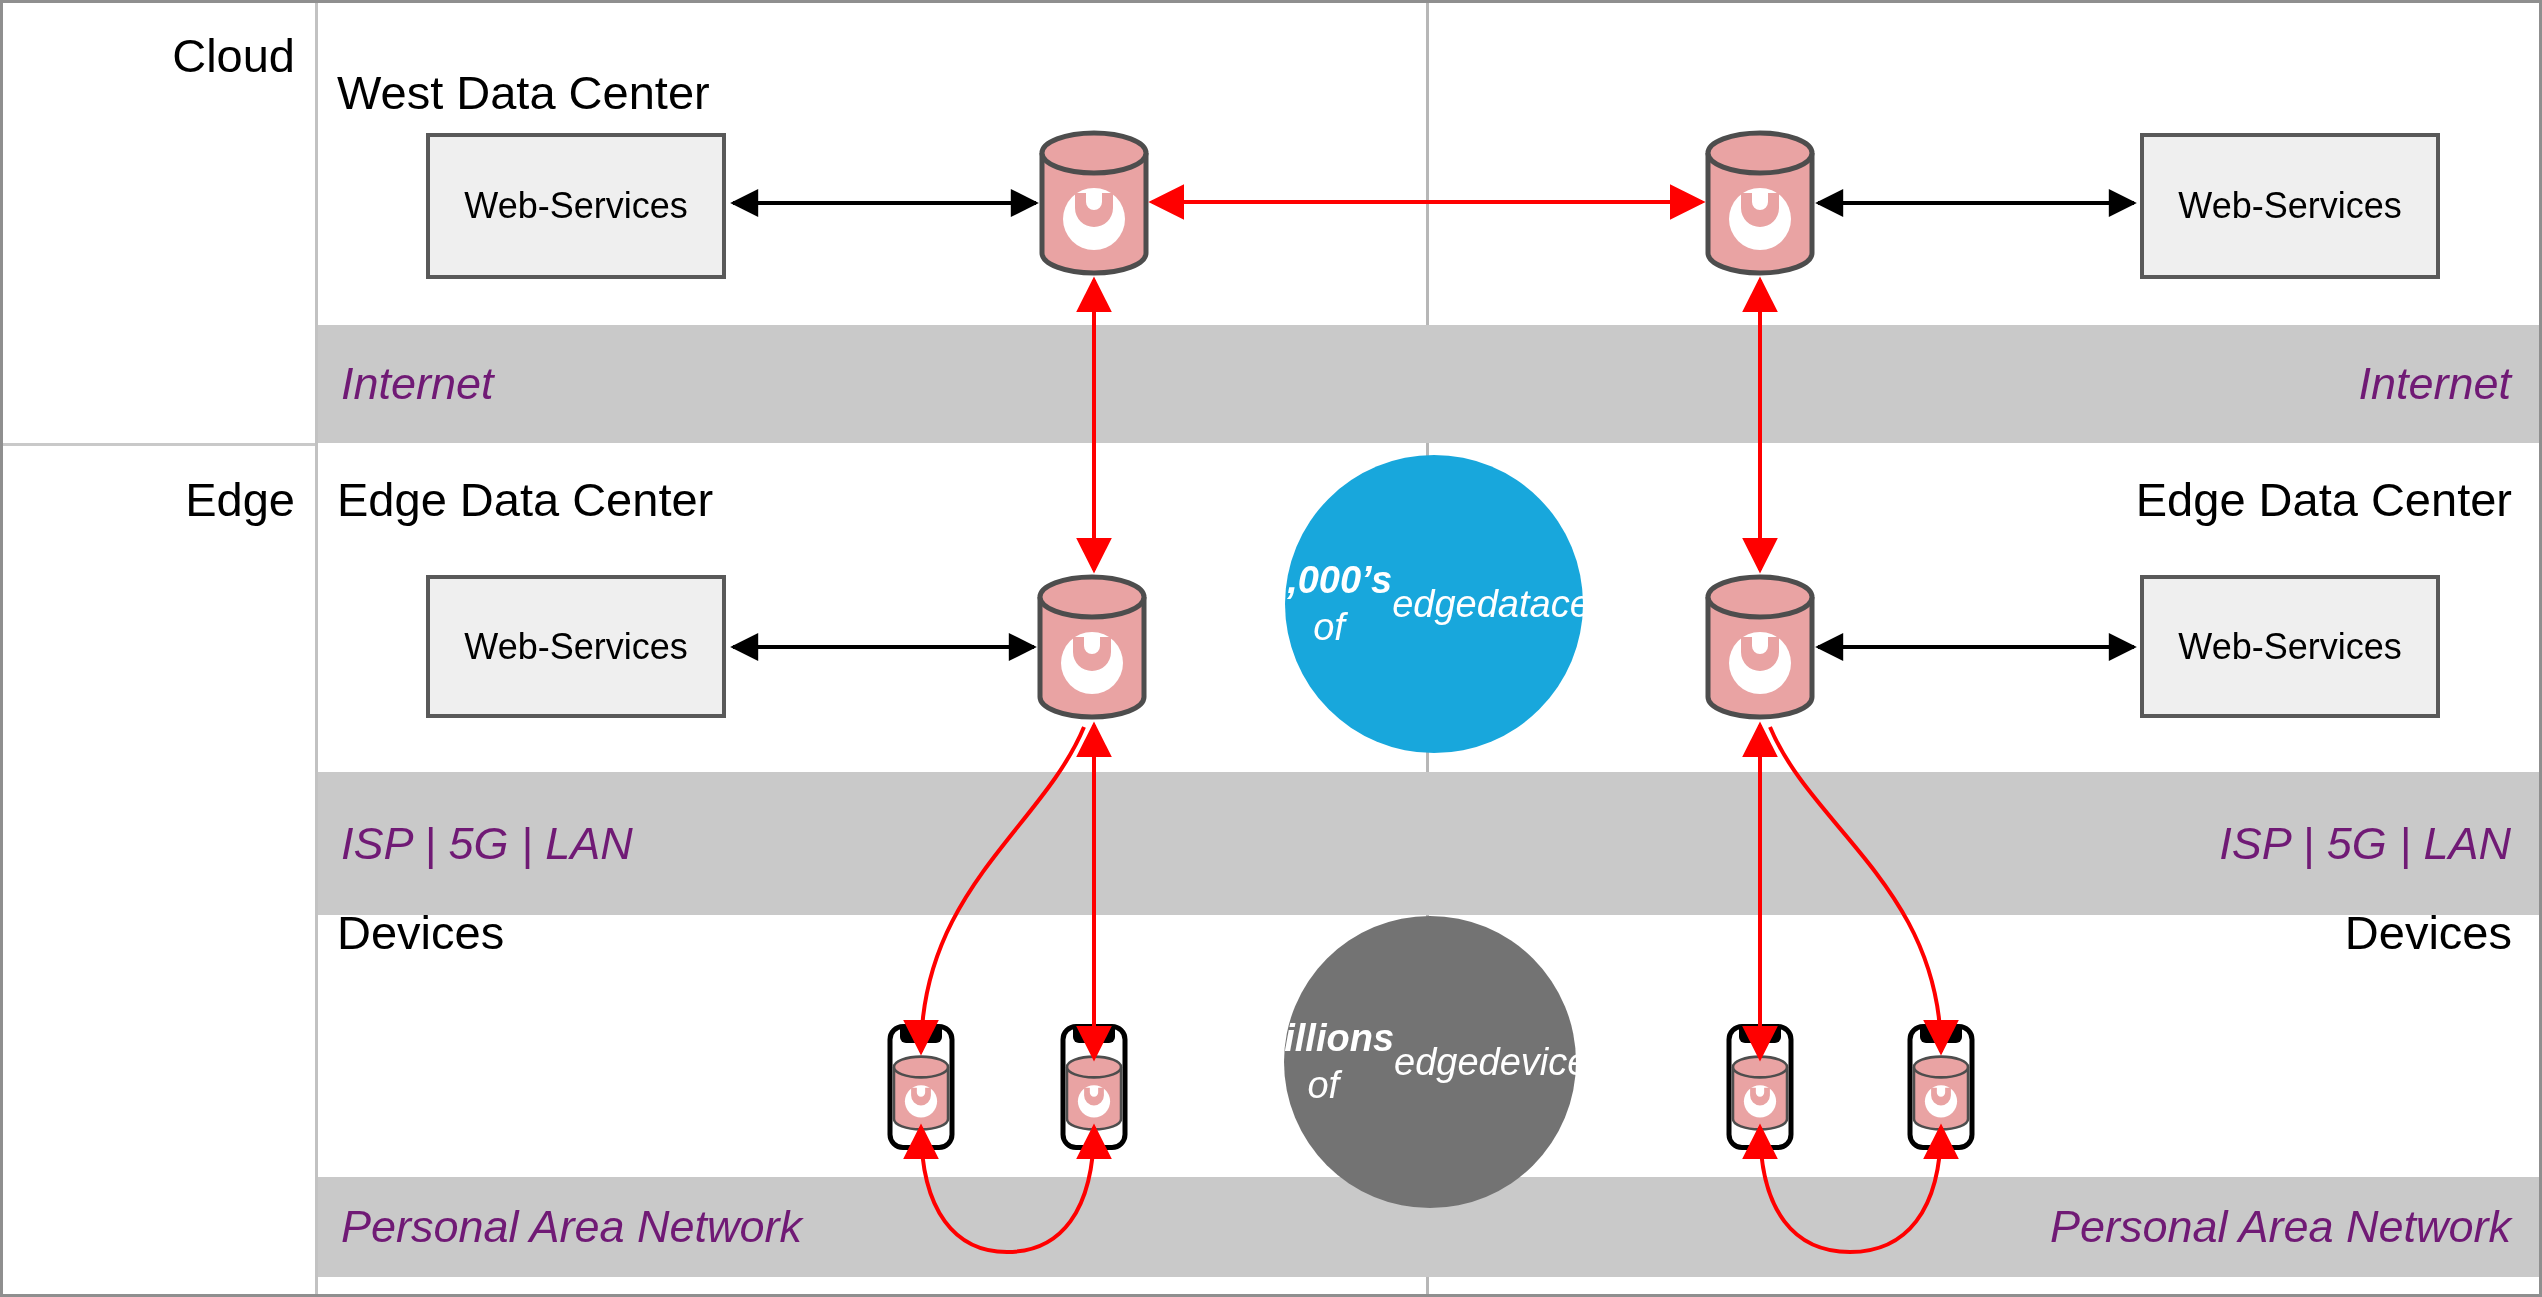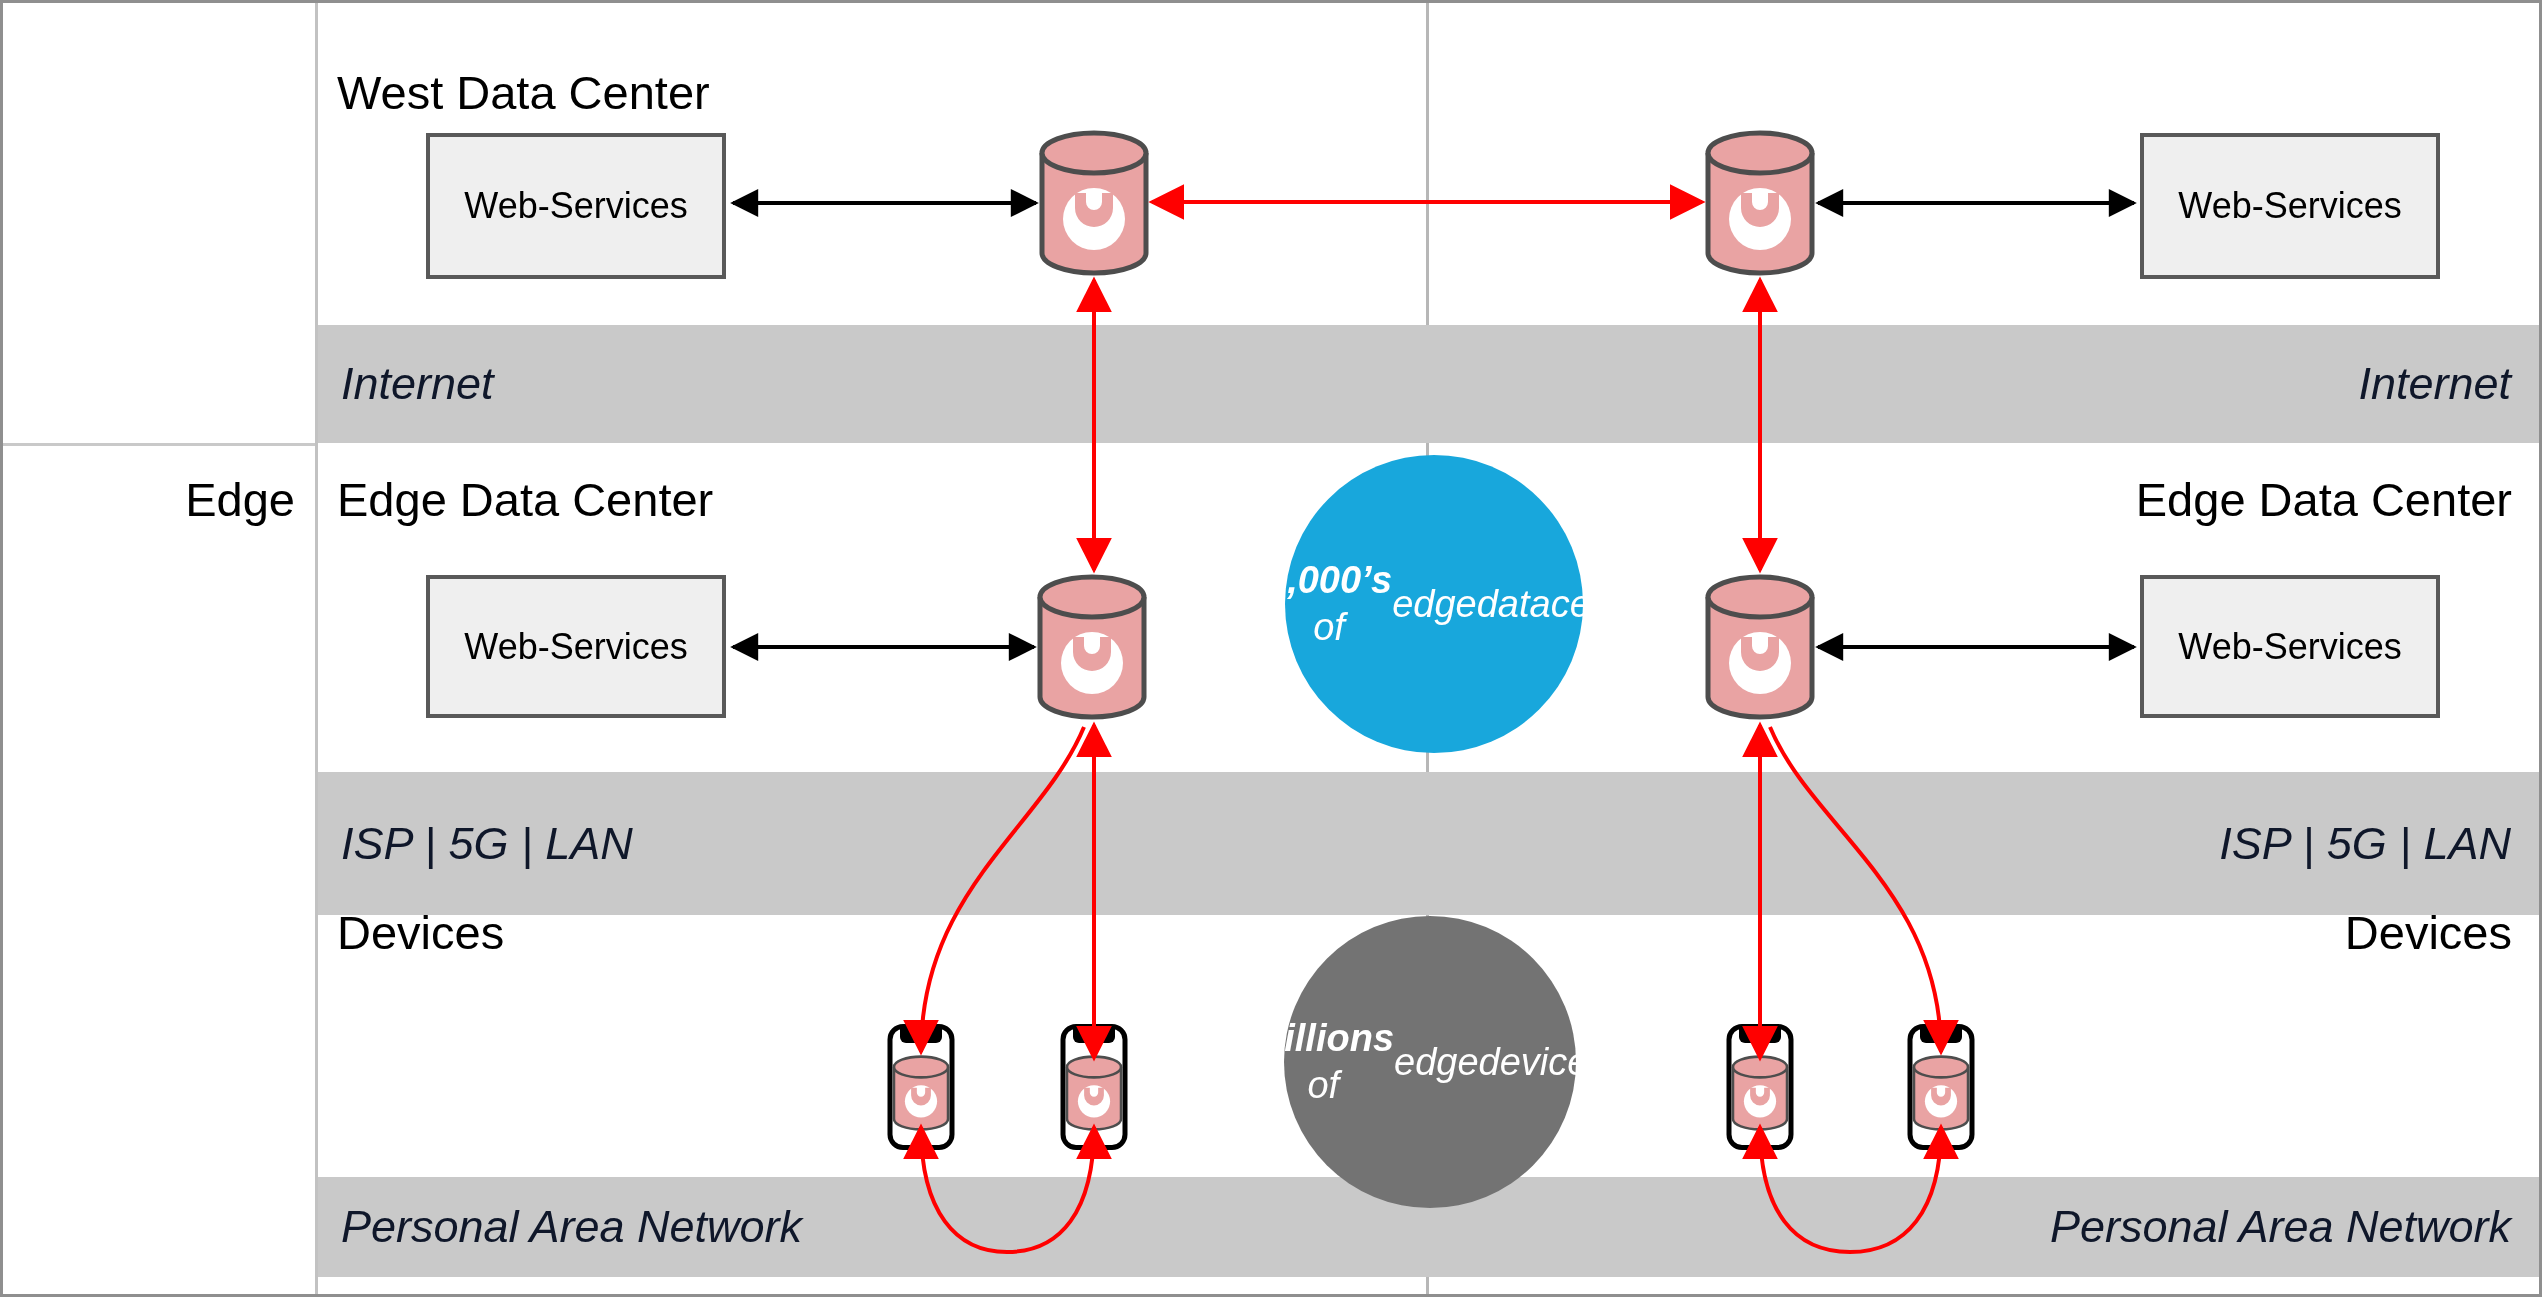--- a/index.html
+++ b/index.html
@@ -14,21 +14,21 @@
 
   
   .col-label{position:absolute;left:0;width:295px;text-align:right;font-size:47px;color:#000;z-index:3;}
 
   
   .heading{position:absolute;font-size:47px;color:#000;white-space:nowrap;z-index:3;}
   .heading.right{text-align:right;}
 
   
   .band{position:absolute;left:318px;width:2221px;background:#c9c9c9;display:flex;align-items:center;justify-content:space-between;padding:0 28px 0 23px;box-sizing:border-box;z-index:3;}
-  .band .band-label{font-style:italic;color:#0f172a;font-size:45px;white-space:nowrap;}
+  .band .band-label{font-style:italic;color:#701a75;font-size:45px;white-space:nowrap;}
   .band.internet{top:325px;height:118px;}
   .band.isp{top:772px;height:143px;}
   .band.pan{top:1177px;height:100px;}
 
   
   .ws-box{position:absolute;width:300px;background:#efefef;border:4px solid #595959;box-sizing:border-box;display:flex;align-items:center;justify-content:center;font-size:36px;color:#000;z-index:4;}
 
   
   .badge{position:absolute;border-radius:50%;display:flex;flex-direction:row;align-items:center;justify-content:center;color:#fff;font-style:italic;font-size:38px;line-height:1.23;text-align:center;z-index:5;}
   .badge b{font-weight:bold;}
@@ -39,20 +39,21 @@
 </style>
 </head>
 <body>
 
 <div class="canvas">
 
   <div class="vline" style="left:315px;"></div>
   <div class="vline center" style="left:1426px;"></div>
   <div class="hline-leftcol"></div>
 
+  <div class="col-label" style="top:28px;">Cloud</div>
   <div class="col-label" style="top:472px;">Edge</div>
 
   <div class="heading" style="left:337px;top:26px;margin-top:39px;">West Data Center</div>
   <div class="heading" style="left:337px;top:472px;">Edge Data Center</div>
   <div class="heading right" style="right:30px;top:472px;">Edge Data Center</div>
   <div class="heading" style="left:337px;top:905px;">Devices</div>
   <div class="heading right" style="right:30px;top:905px;">Devices</div>
 
   <div class="band internet">
     <span class="band-label">Internet</span>

